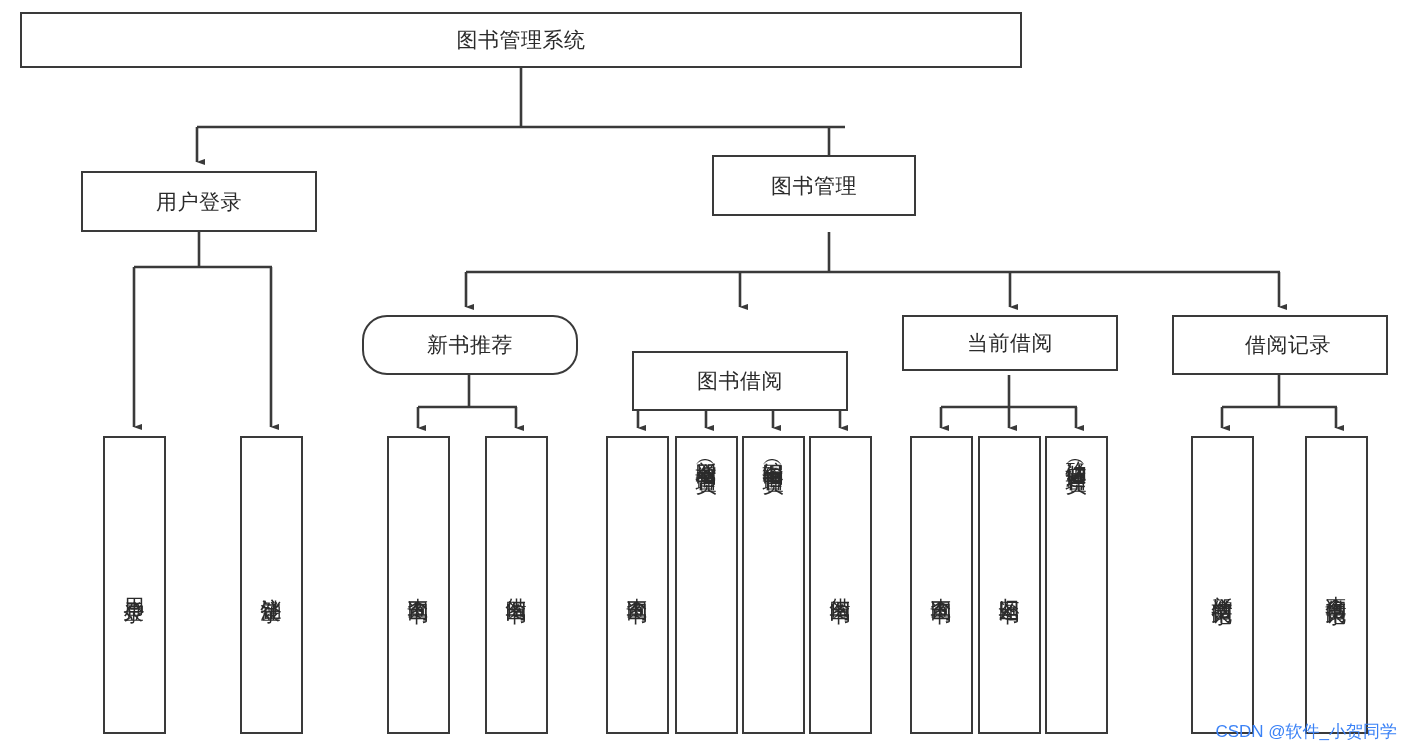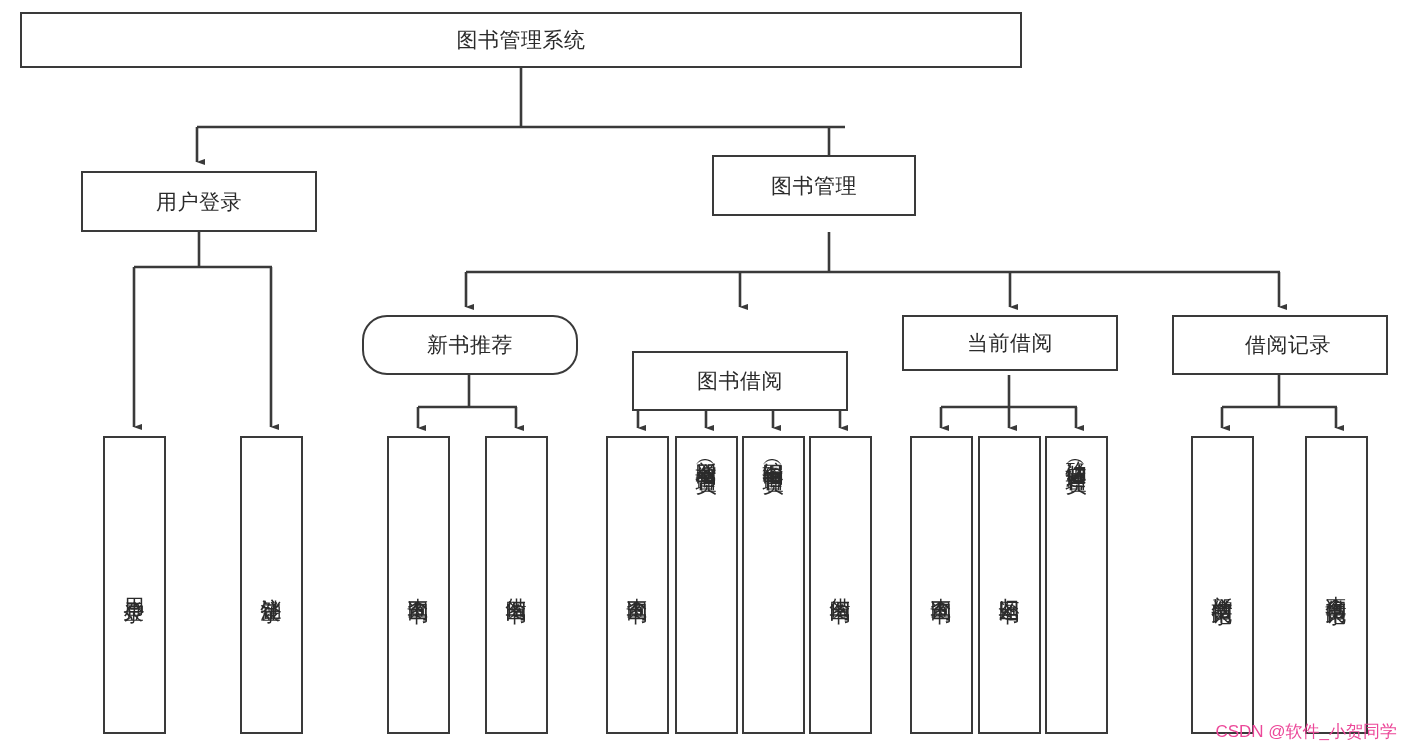--- a/index.html
+++ b/index.html
@@ -60,21 +60,21 @@
   }
   .leaf-box.center-v {
     align-items: center;
     padding-top: 0;
   }
   #watermark {
     position: absolute;
     right: 8px;
     bottom: 4px;
     font-size: 17px;
-    color: #ec4899;
+    color: #3b82f6;
     font-family: "Liberation Sans", sans-serif;
     white-space: nowrap;
     pointer-events: none;
   }
 </style>
 </head>
 <body>
 
 <div id="diagram-root">
 

